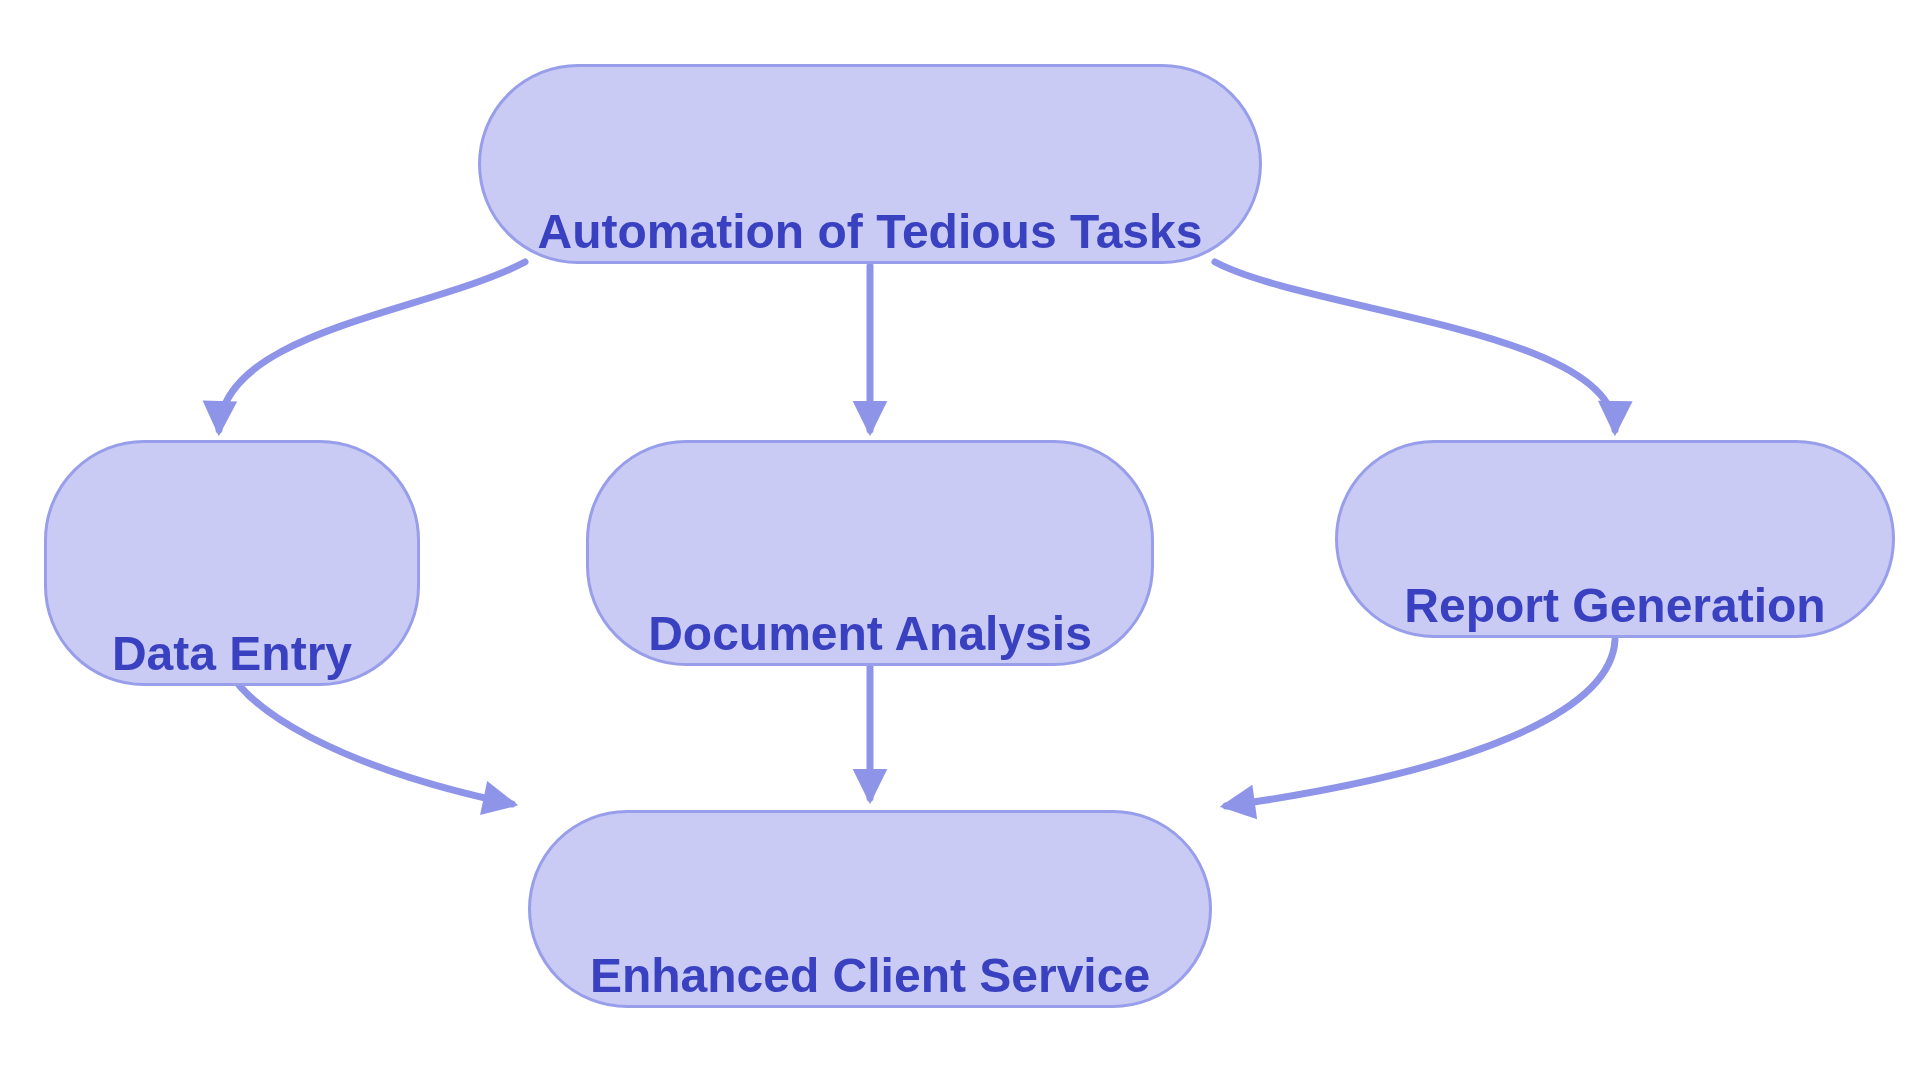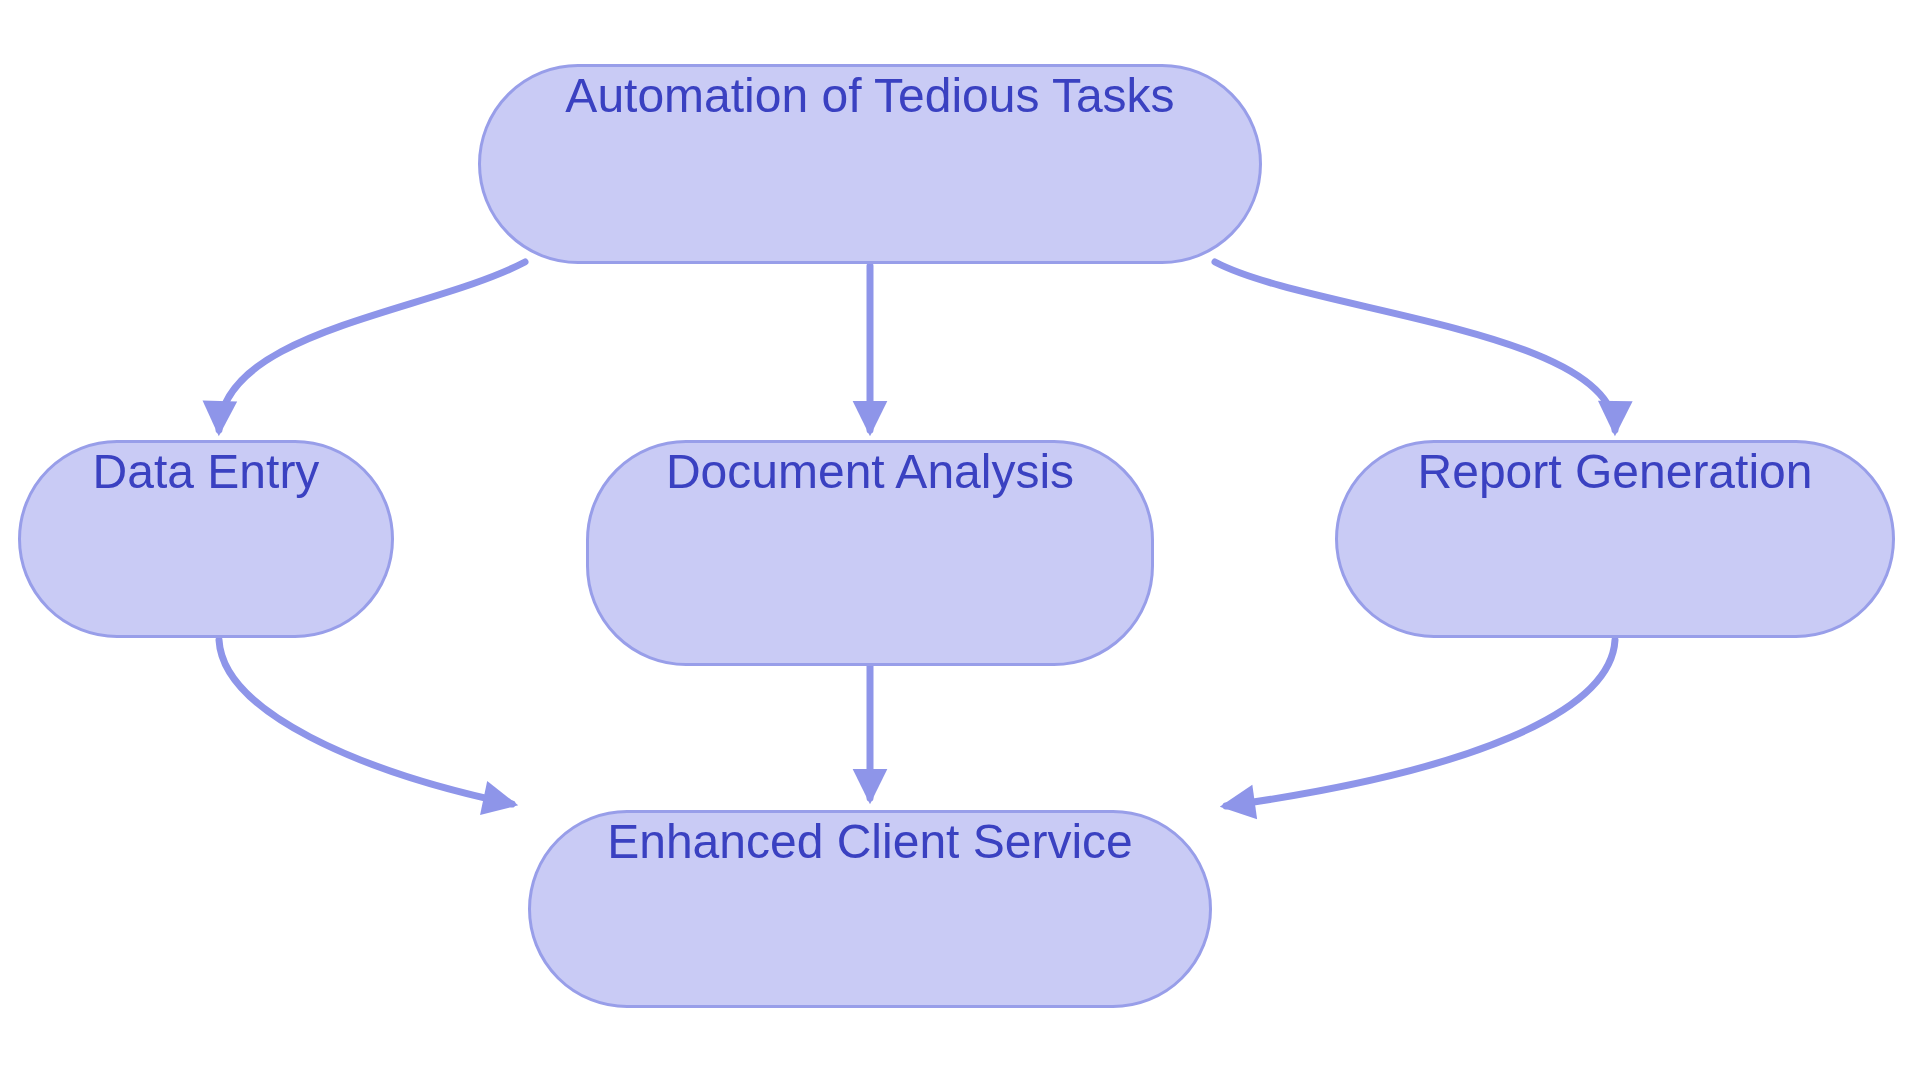--- a/index.html
+++ b/index.html
@@ -33,31 +33,32 @@
     fill: var(--arrow, #8e95e9);
     stroke: none;
   }
   .node {
     position: absolute;
     box-sizing: border-box;
     background: var(--node-fill, #c9cbf5);
     border: 3px solid var(--node-border, #989ee9);
     border-radius: 100px;
     display: flex;
-    align-items: flex-start;
+    align-items: flex-end;
     justify-content: center;
     text-align: center;
     color: var(--text, #3a41c1);
     font-size: 48px;
     line-height: 1.2;
     letter-spacing: 0px;
     user-select: none;
+    font-weight: bold;
   }
   #node-top    { left: 478px;  top: 64px;  width: 784px; height: 200px; }
-  #node-left   { left: 18px;   top: 440px; width: 376px; height: 198px; }
+  #node-left   { left: 44px;   top: 440px; width: 376px; height: 246px; }
   #node-center { left: 586px;  top: 440px; width: 568px; height: 226px; }
   #node-right  { left: 1335px; top: 440px; width: 560px; height: 198px; }
   #node-bottom { left: 528px;  top: 810px; width: 684px; height: 198px; }
 </style>
 </head>
 <body>
 
 <div id="canvas">
 
   <svg id="edges-layer" viewBox="0 0 1920 1083" xmlns="http://www.w3.org/2000/svg">

